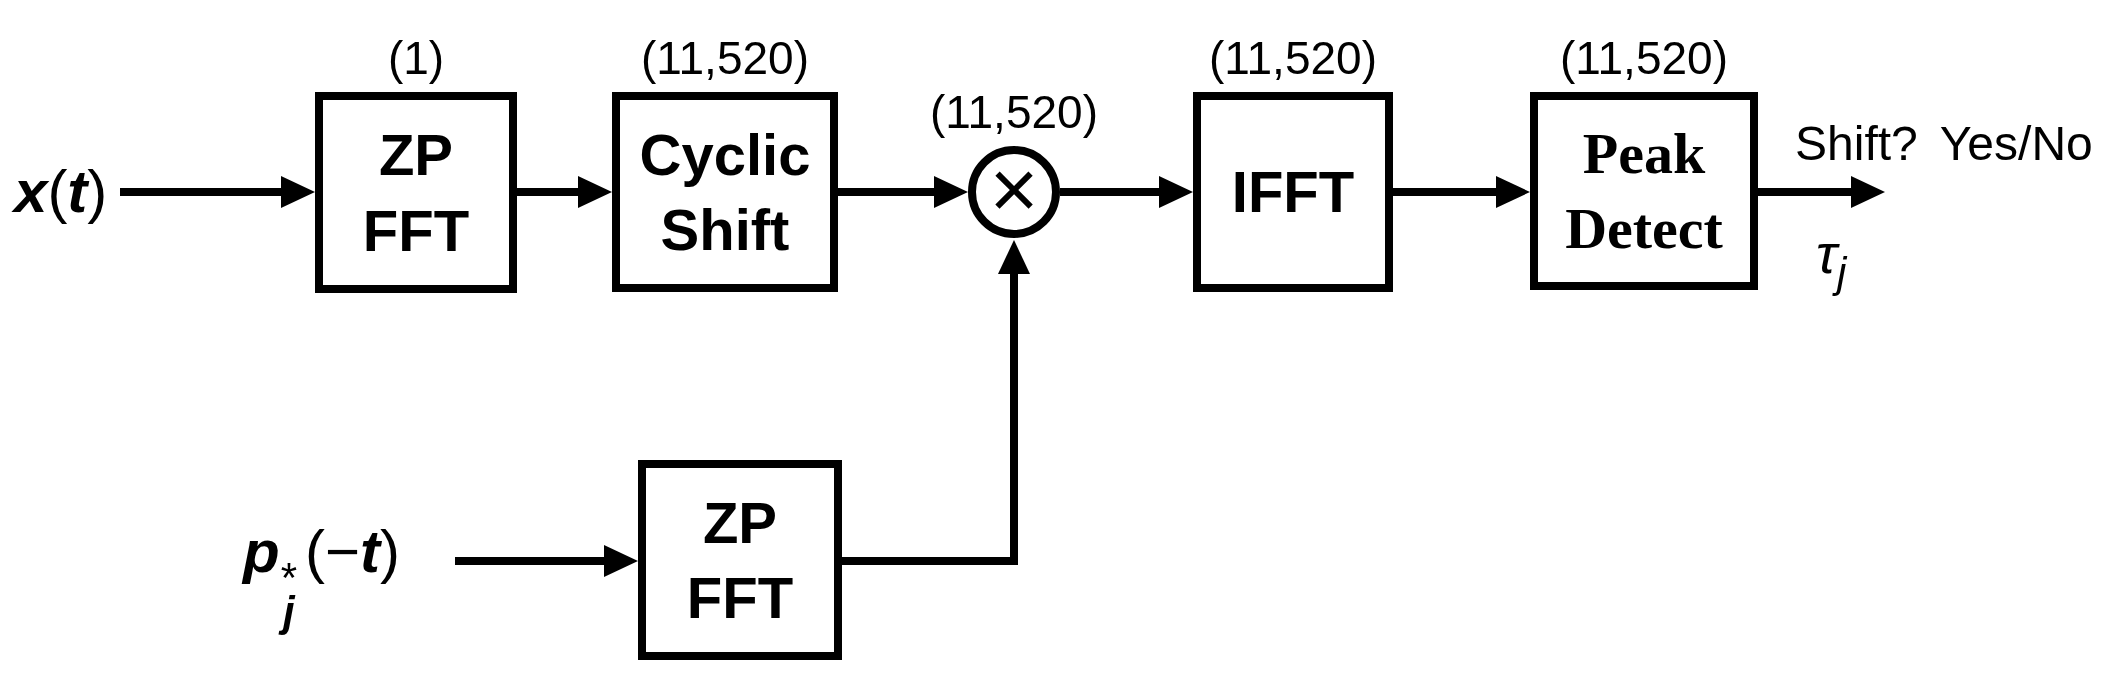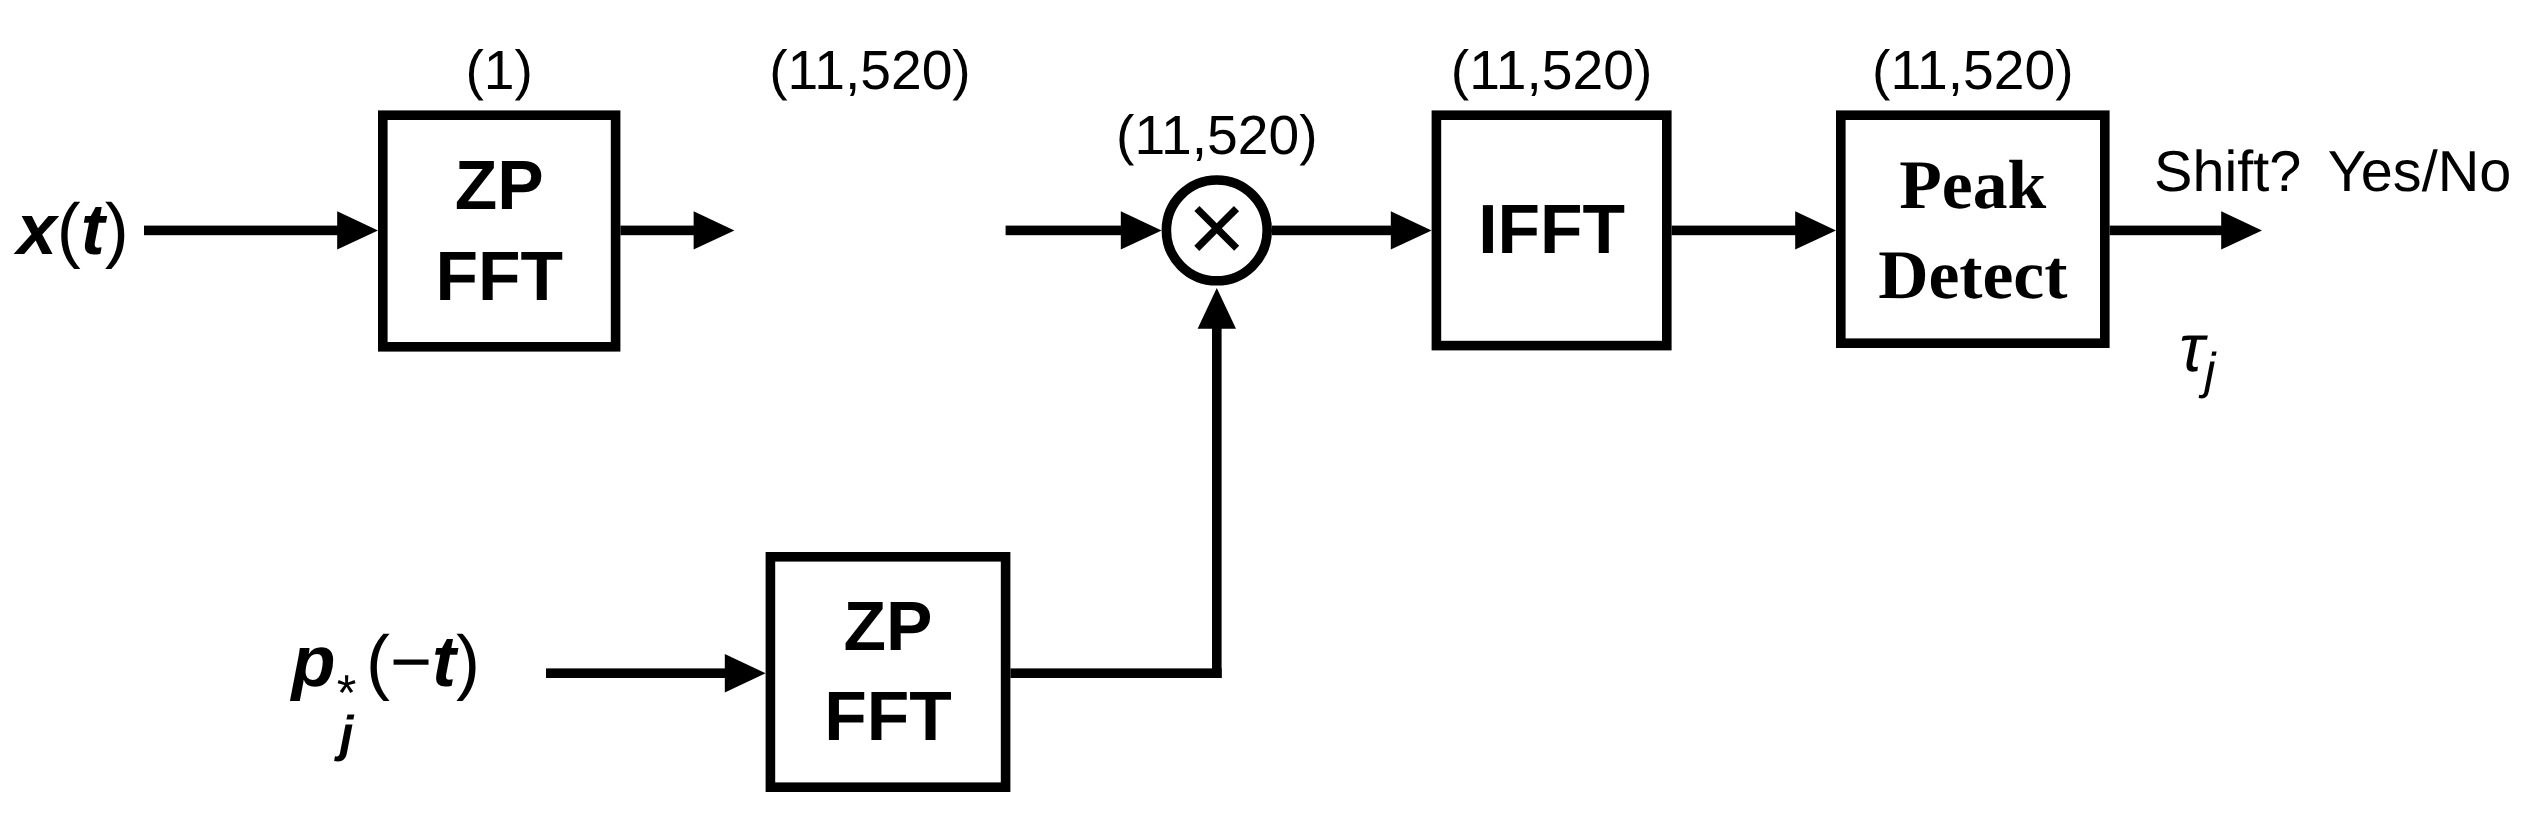--- a/index.html
+++ b/index.html
@@ -107,20 +107,24 @@
   <div class="dim" style="left:315px; top:32px; width:202px;">(1)</div>
   <div class="dim" style="left:612px; top:32px; width:226px;">(11,520)</div>
   <div class="dim" style="left:924px; top:86px; width:180px;">(11,520)</div>
   <div class="dim" style="left:1193px; top:32px; width:200px;">(11,520)</div>
   <div class="dim" style="left:1530px; top:32px; width:228px;">(11,520)</div>
 
   <div class="box" style="left:315px; top:92px; width:202px; height:201px;">
     <span class="lbl">ZP
 FFT</span>
   </div>
+  <div class="box" style="left:612px; top:92px; width:226px; height:200px;">
+    <span class="lbl">Cyclic
+Shift</span>
+  </div>
   <div class="box" style="left:1193px; top:92px; width:200px; height:200px;">
     <span class="lbl">IFFT</span>
   </div>
   <div class="box" style="left:1530px; top:92px; width:228px; height:198px;font-family:Liberation Serif, serif;">
     <span class="lbl">Peak
 Detect</span>
   </div>
   <div class="box" style="left:638px; top:460px; width:204px; height:200px;">
     <span class="lbl">ZP
 FFT</span>
@@ -163,17 +167,17 @@
     <span class="bi">p</span><span class="supsub">
         <span class="sup">*</span>
         <span class="sub">j</span>
       </span><span class="thin">(−</span><span class="bi">t</span><span class="thin">)</span>
   </div>
 
   <div class="out-text" style="left:1795px; top:118px;">
     <span>Shift?</span><span class="gap">Yes/No</span>
   </div>
 
-  <div class="tau-label" style="left:1816px; top:224px;margin-top:36px;">
+  <div class="tau-label" style="left:1816px; top:224px;">
     <span class="tau">τ</span><span class="tsub">j</span>
   </div>
 
 </div>
 
 </body></html>

